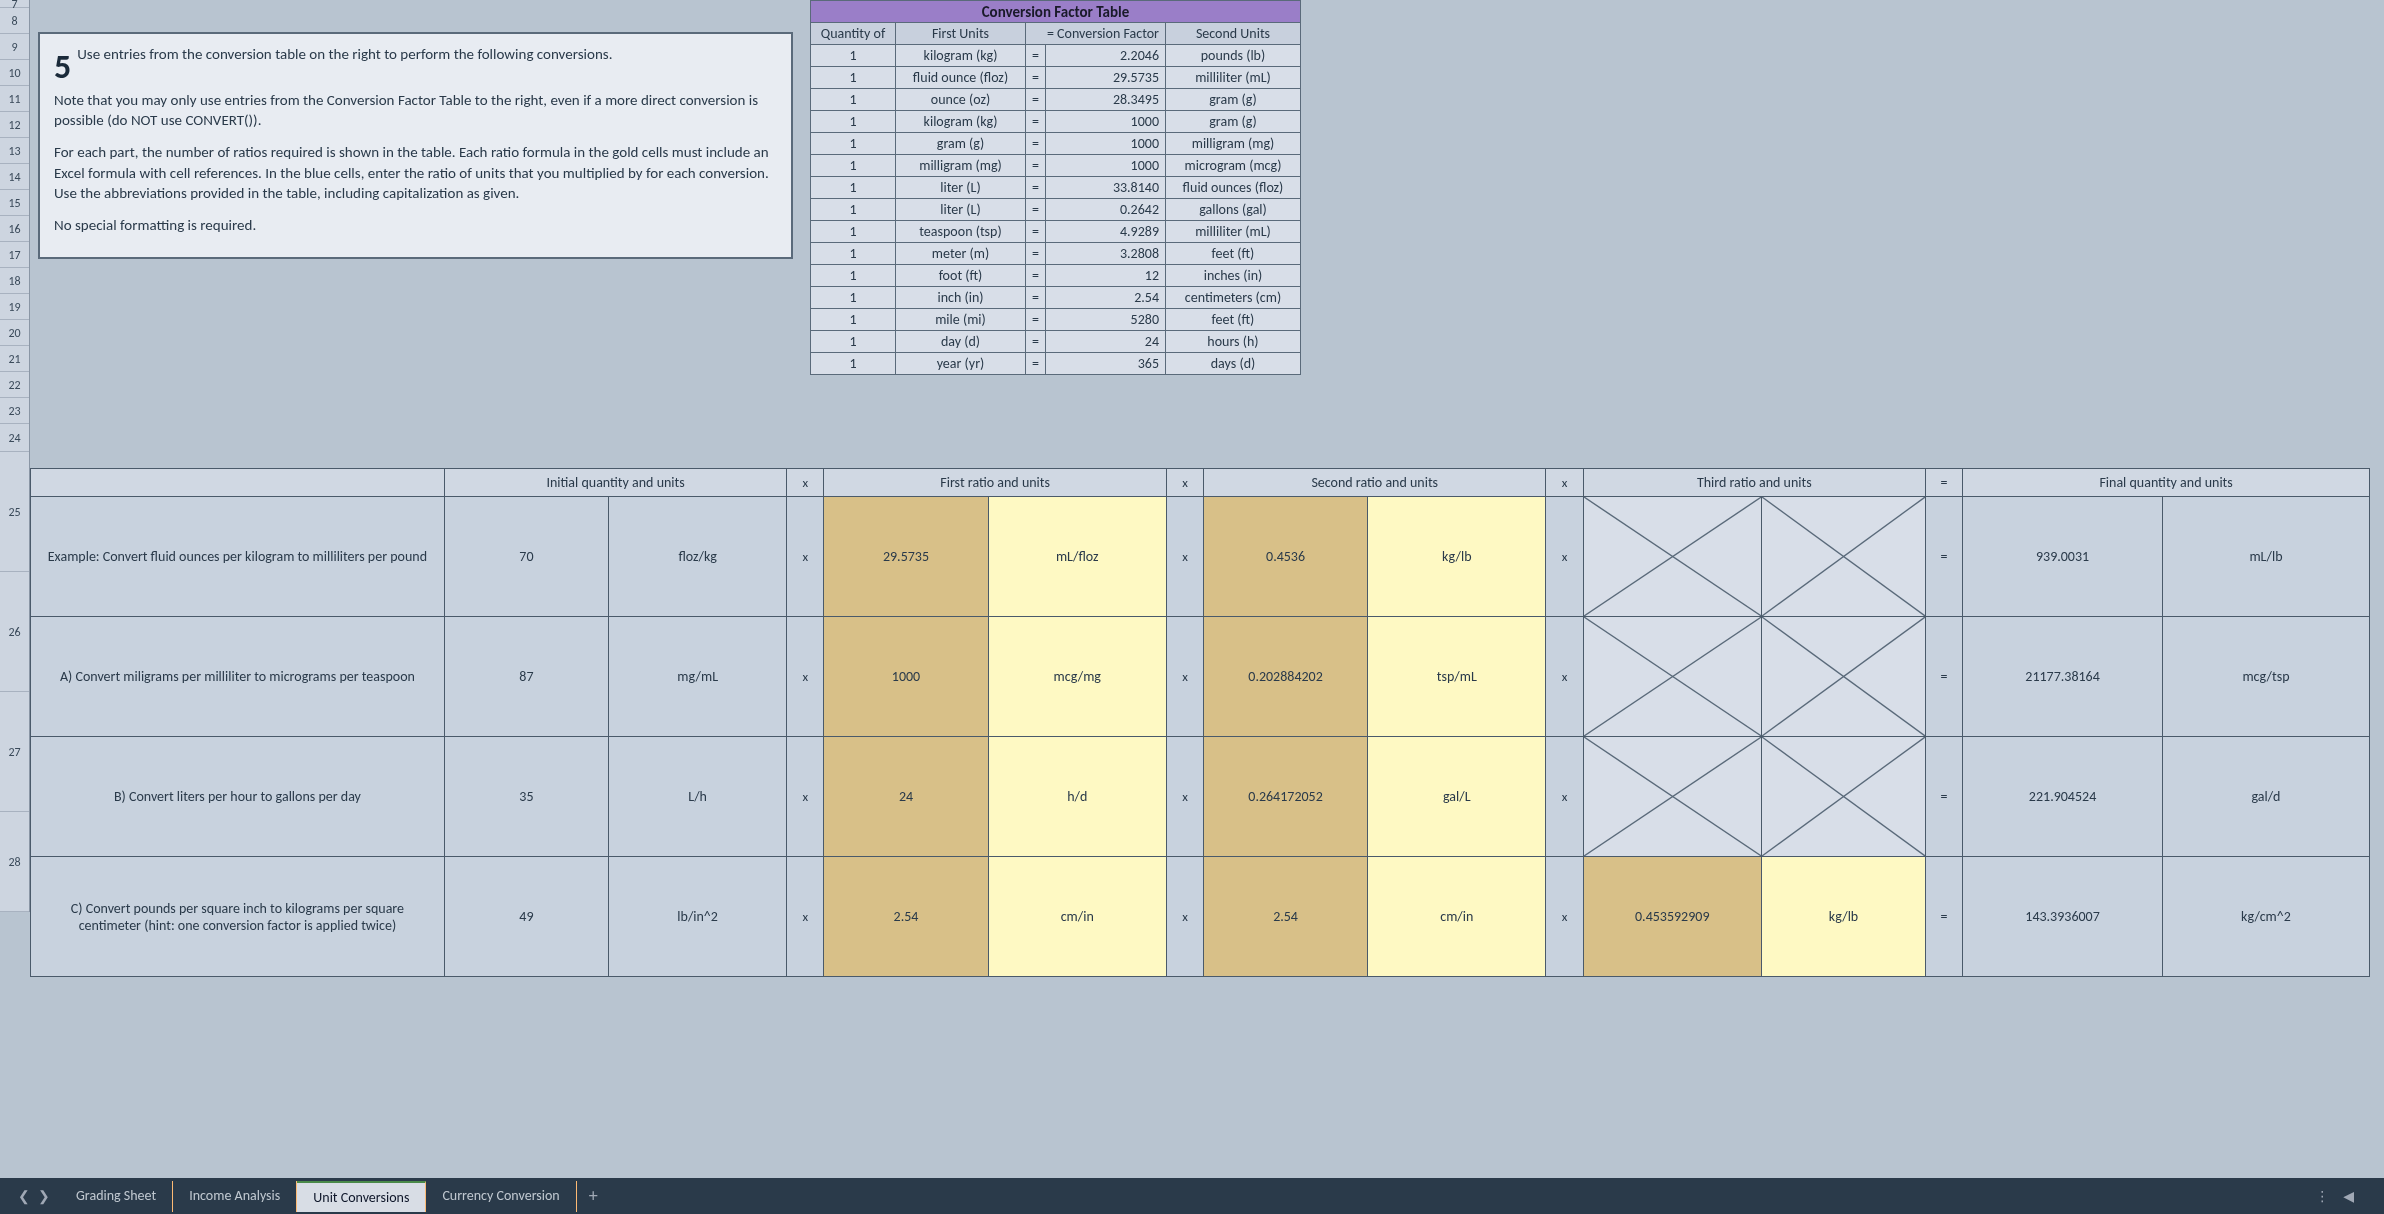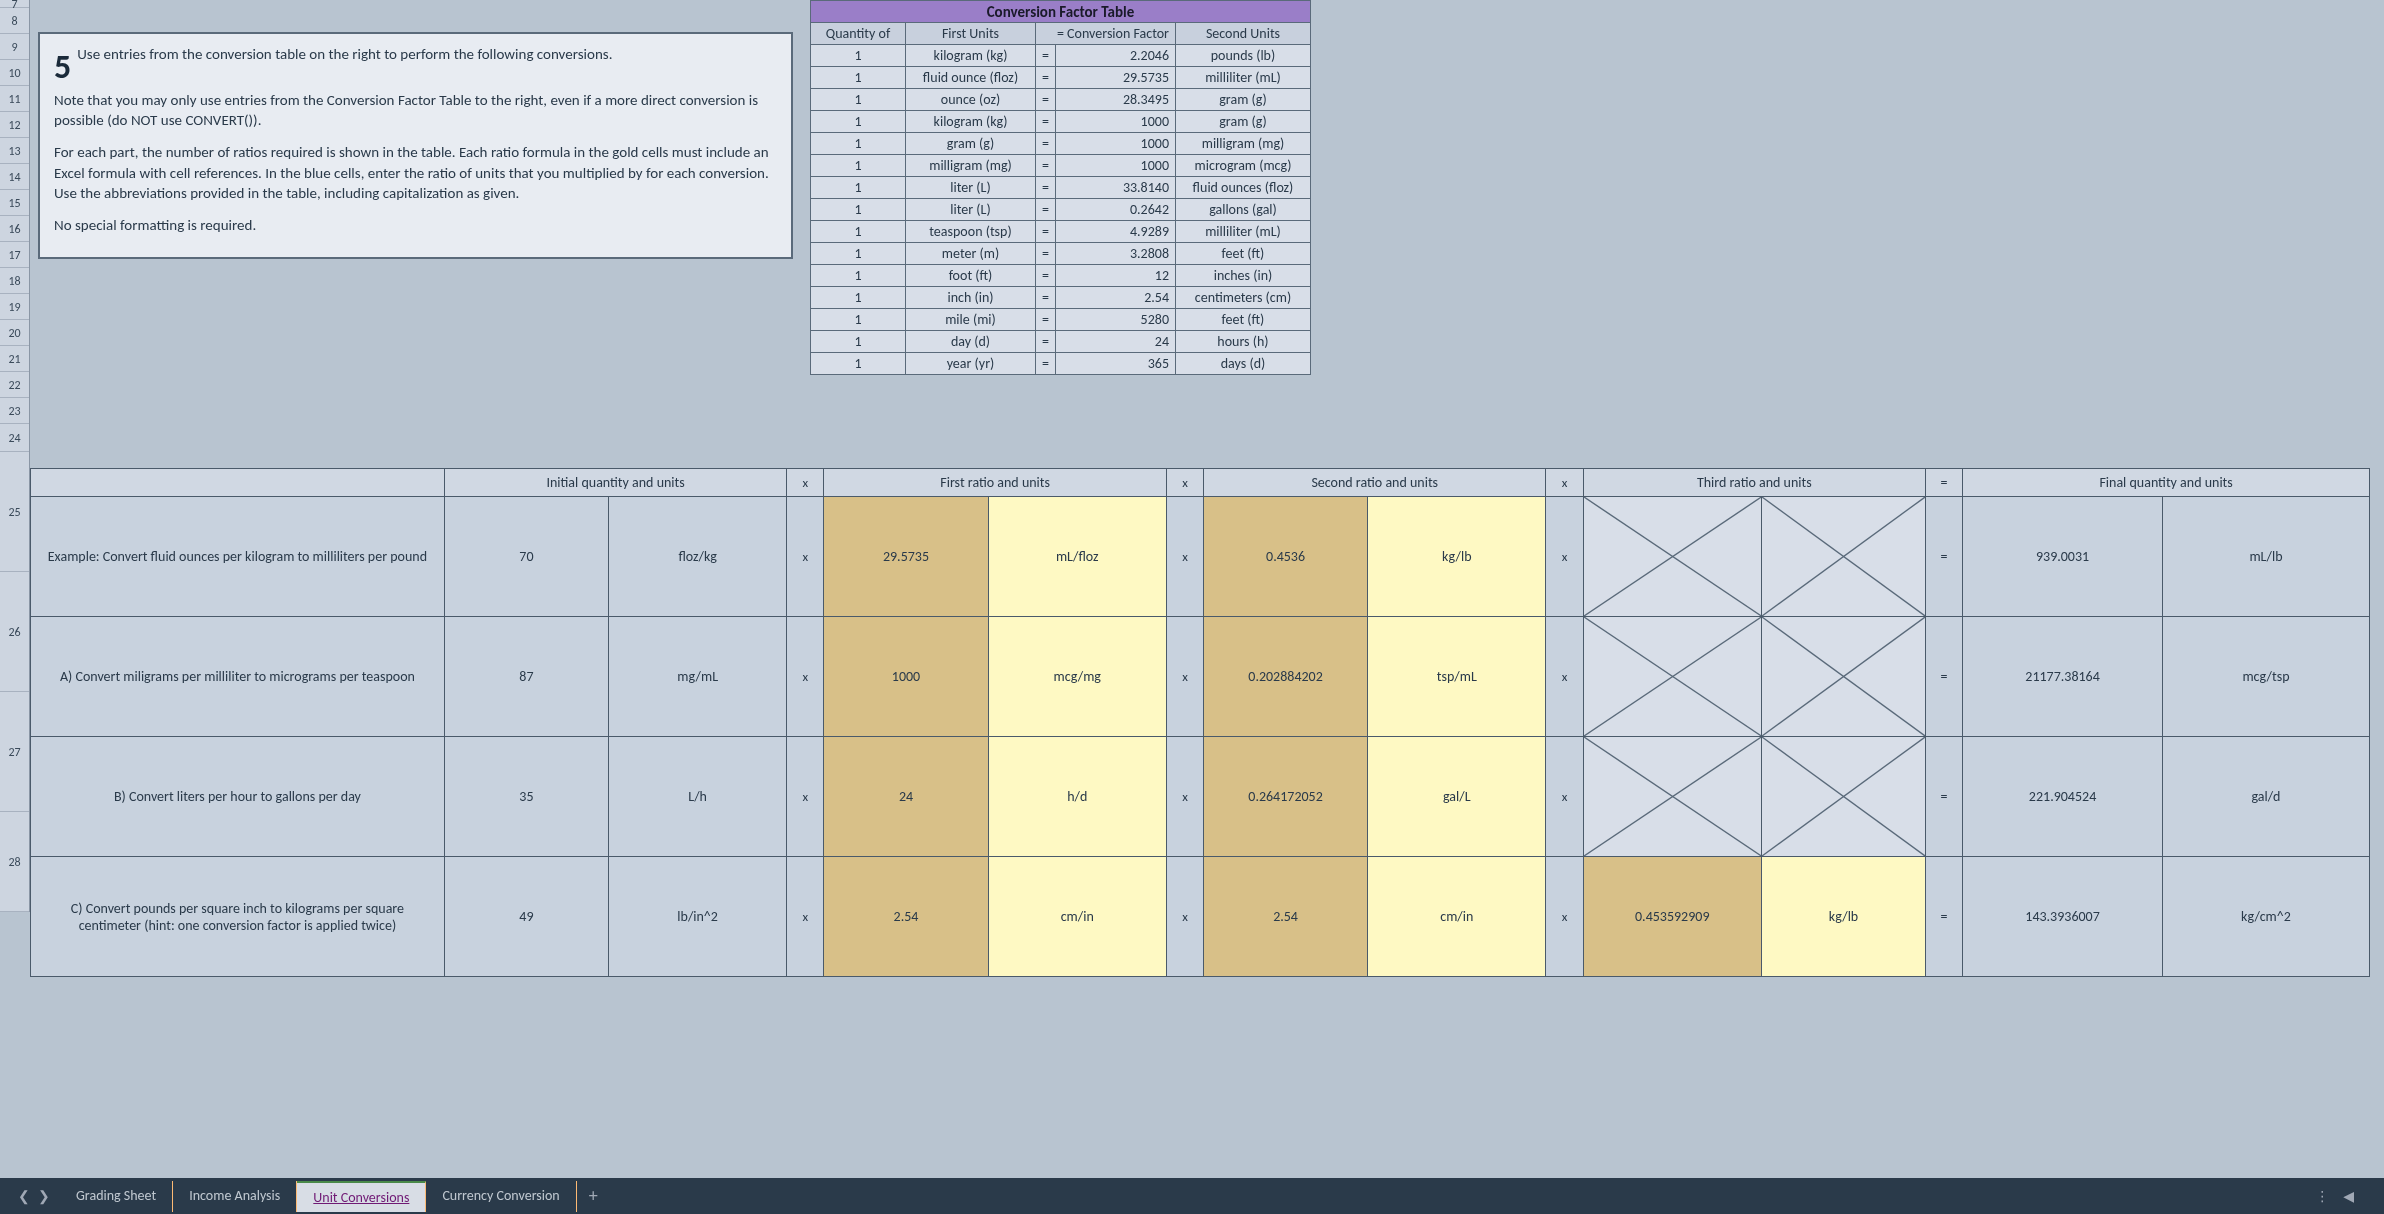--- a/index.html
+++ b/index.html
@@ -80,21 +80,21 @@
     color: #1a1a2a;
     font-weight: bold;
     font-size: 15px;
   }
   .cft .hdr {
     background: #c8d0dd;
     font-weight: normal;
     color: #2a3a4a;
   }
   .cft .eq { width: 18px; }
-  .cft .q { width: 95px; }
+  .cft .q { width: 85px; }
   .cft .fu { width: 130px; }
   .cft .cf { width: 120px; text-align: right; }
   .cft .su { width: 135px; }
   
   .main-table {
     position: absolute;
     left: 0;
     top: 468px;
     border-collapse: collapse;
     font-size: 14px;
@@ -160,23 +160,22 @@
   }
   .tabs .nav-arrow.r { left: 38px; }
   .tabs .tab {
     padding: 6px 16px;
     border-right: 1px solid #fdba74;
     cursor: pointer;
     background: #2a3a4a;
   }
   .tabs .tab.active {
     background: #d8dde5;
-    color: #701a75;
+    color: #0f172a;
     border-top: 2px solid #4a8a4a;
-    text-decoration: underline;
   }
   .tabs .plus {
     padding: 4px 12px;
     color: #a0a8b5;
     cursor: pointer;
     font-size: 18px;
   }
   .tabs .right-controls {
     position: absolute;
     right: 30px;

